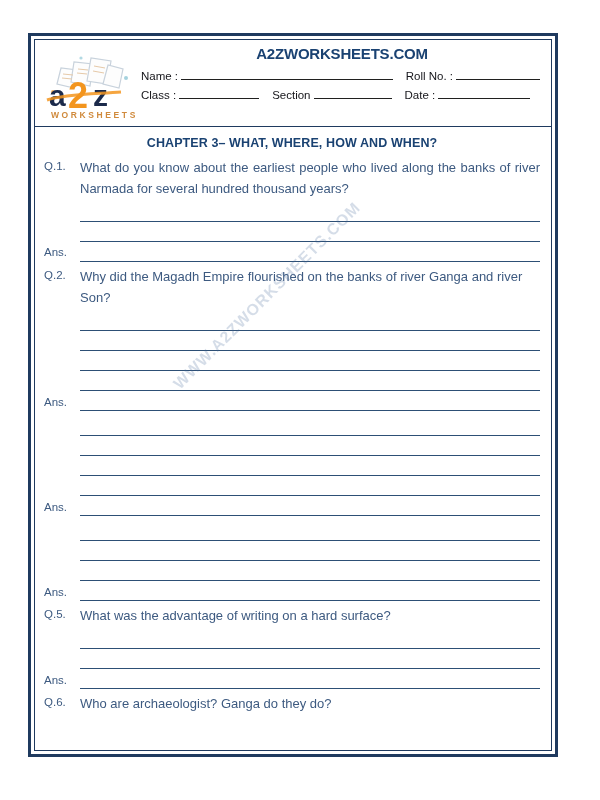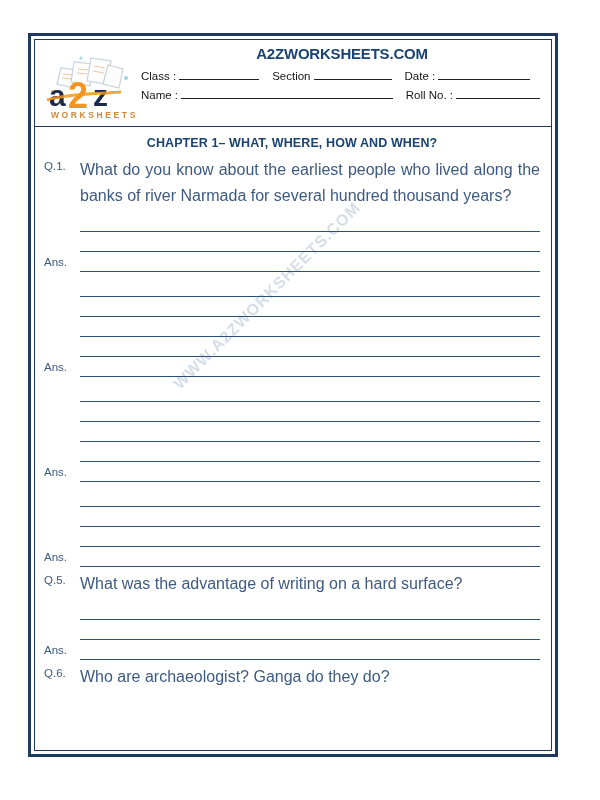--- a/index.html
+++ b/index.html
@@ -125,21 +125,21 @@
   }
   .q-num {
     flex: 0 0 36px;
     font-size: 11.5px;
     color: #3d5a80;
     line-height: 1.62;
     padding-top: 0;
   }
   .q-text {
     flex: 1 1 auto;
-    font-size: 16px;
+    font-size: 13px;
     color: #3d5a80;
     line-height: 1.62;
     text-align: justify;
     text-justify: inter-word;
   }
   .q-text.single { text-align: left; }
 
   .ans-row {
     display: flex;
     align-items: flex-end;
@@ -211,60 +211,64 @@
 
           <path d="M6 52 C 24 46, 56 46, 80 44" stroke="#f3951e" stroke-width="3" fill="none" opacity="0.85"></path>
           <text x="10" y="70" font-family="Liberation Sans, sans-serif" font-size="8.5" font-weight="bold" letter-spacing="2.6" fill="#d08a3c">WORKSHEETS</text>
         </svg>
       </div>
 
       <div id="header-right">
         <div id="brand-title">A2ZWORKSHEETS.COM</div>
 
         <div class="field-row">
+          <span class="field-label">Name :</span>
+          <span class="fill-line fl-name"></span>
+          <span class="gap-sm"></span>
+          <span class="field-label">Roll No. :</span>
+          <span class="fill-line fl-roll"></span>
+        </div>
+
+        <div class="field-row">
           <span class="field-label">Class :</span>
           <span class="fill-line fl-class"></span>
           <span class="gap-sm"></span>
           <span class="field-label">Section</span>
           <span class="fill-line fl-sect"></span>
           <span class="gap-sm"></span>
           <span class="field-label">Date :</span>
           <span class="fill-line fl-date"></span>
         </div>
-
-        <div class="field-row">
-          <span class="field-label">Name :</span>
-          <span class="fill-line fl-name"></span>
-          <span class="gap-sm"></span>
-          <span class="field-label">Roll No. :</span>
-          <span class="fill-line fl-roll"></span>
-        </div>
       </div>
     </div>
 
     <div id="header-rule"></div>
 
     <div id="sheet-body">
-      <div id="chapter-title">CHAPTER 1– WHAT, WHERE, HOW AND WHEN?</div>
+      <div id="chapter-title">CHAPTER 3– WHAT, WHERE, HOW AND WHEN?</div>
       <div id="questions">
           <div class="q-block">
             <div class="q-row">
               <div class="q-num">Q.1.</div>
               <div class="q-text">What do you know about the earliest people who lived along the banks of river Narmada for several hundred thousand years?</div>
             </div>
             <div class="ans-row">
               <div class="ans-label">Ans.</div>
               <div class="ans-lines">
                 <div class="ans-line"></div>
                 <div class="ans-line"></div>
                 <div class="ans-line"></div>
               </div>
             </div>
           </div>
           <div class="q-block">
+            <div class="q-row">
+              <div class="q-num">Q.2.</div>
+              <div class="q-text single">Why did the Magadh Empire flourished on the banks of river Ganga and river Son?</div>
+            </div>
             <div class="ans-row">
               <div class="ans-label">Ans.</div>
               <div class="ans-lines">
                 <div class="ans-line"></div>
                 <div class="ans-line"></div>
                 <div class="ans-line"></div>
                 <div class="ans-line"></div>
                 <div class="ans-line"></div>
               </div>
             </div>

